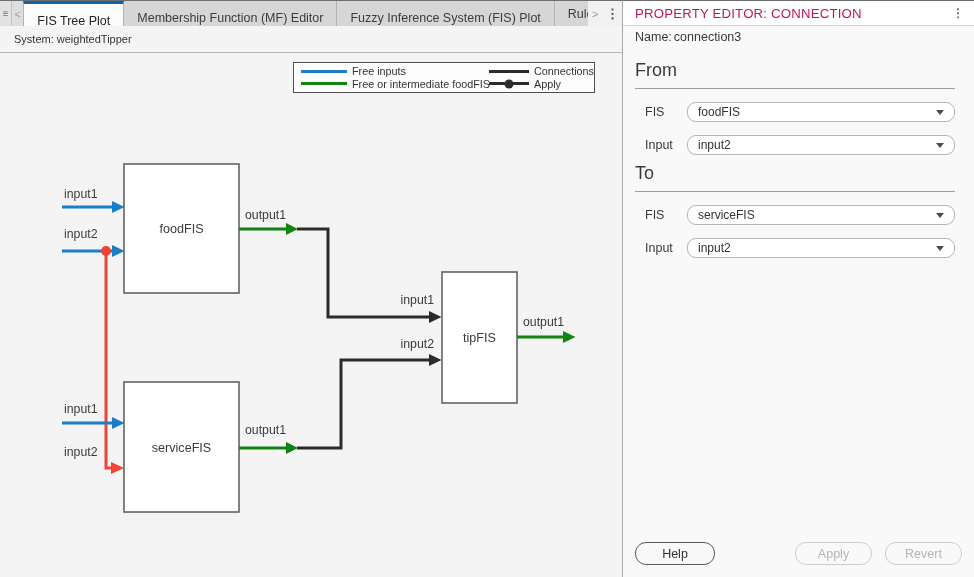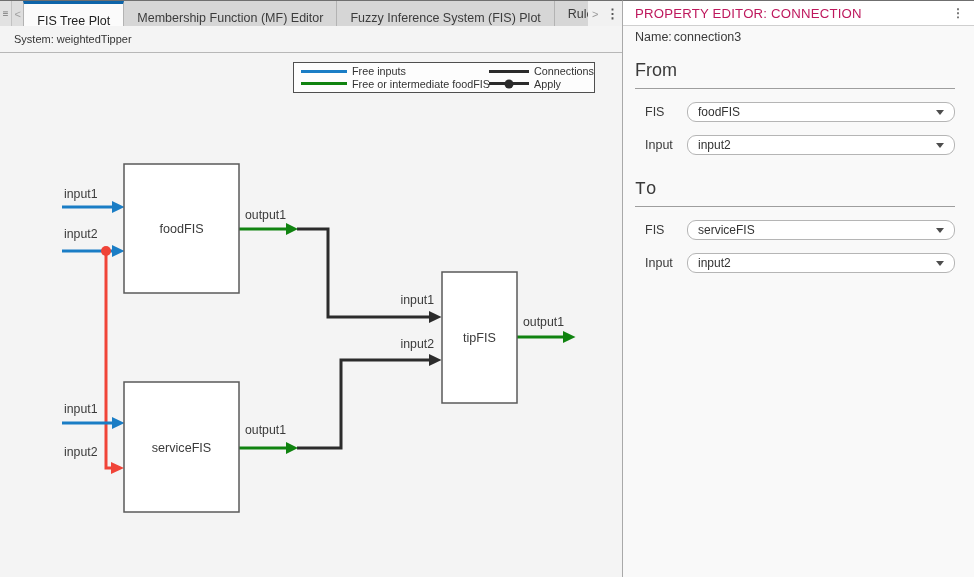--- a/index.html
+++ b/index.html
@@ -83,21 +83,21 @@
   .pheader {
     height: 25px; flex: none; background: #ffffff; border-bottom: 1px solid #cfcfcf;
     display: flex; align-items: center; padding: 0 8px 0 12px;
   }
   .pheader-title { flex: 1; font-size: 13.2px; color: #be185d; letter-spacing: 0.2px; }
   .pheader-menu { color: #666; font-size: 12px; font-weight: bold; width: 16px; text-align: center; }
 
   .pbody { flex: 1; display: flex; flex-direction: column; padding: 0 19px 0 12px; }
   .name-row { margin-top: 4px; display: flex; gap: 2px; font-size: 12.5px; color: #3a3a3a; text-align: center; }
   .psection-h { margin-top: 16px; font-size: 18px; color: #3a3a3a; }
-  .psection-h.to { margin-top: 24px; font-family: Liberation Mono, monospace; }
+  .psection-h.to { margin-top: 8px; }
   .phr { border: none; border-top: 1px solid #9e9e9e; margin-top: 7px; }
   .prow { display: flex; align-items: center; margin: 13px 0 0 10px; }
   .plabel { width: 42px; flex: none; font-size: 12.5px; color: #3a3a3a; }
   .pselect {
     flex: 1; height: 20px; background: #fff; border: 1px solid #b5b5b5;
     border-radius: 9px; display: flex; align-items: center; padding: 0 10px;
     cursor: default;
   }
   .pselect-value { flex: 1; font-size: 12px; color: #333; }
   .caret {
@@ -273,14 +273,20 @@
       <div class="prow">
         <span class="plabel">Input</span>
         <div class="pselect">
           <span class="pselect-value">input2</span>
           <span class="caret"></span>
         </div>
       </div>
 
     </div>
 
+    <div class="pfooter">
+      <button class="btn">Help</button>
+      <div class="btn-spacer"></div>
+      <button class="btn disabled">Apply</button>
+      <button class="btn disabled">Revert</button>
+    </div>
   </div>
 </div>
 
 </body></html>

